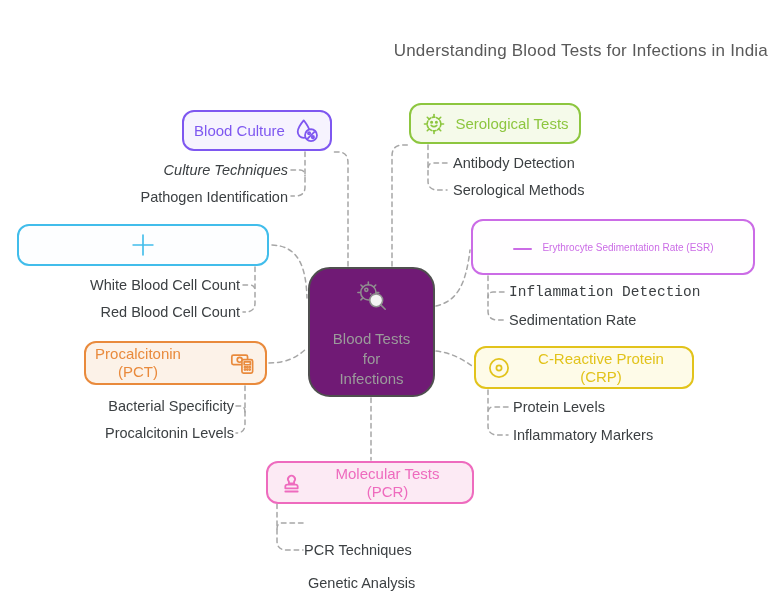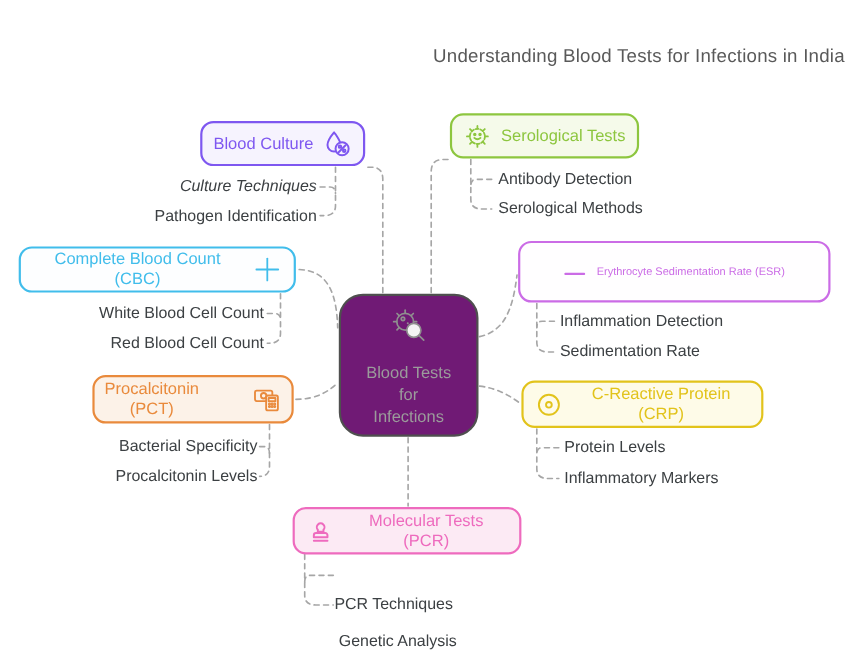--- a/index.html
+++ b/index.html
@@ -98,21 +98,20 @@
         <line x1="7.4" y1="7.4" x2="5.8" y2="5.8"></line>
       <circle cx="9.8" cy="10.4" r="0.7" fill="currentColor"></circle>
       <circle cx="14.2" cy="10.4" r="0.7" fill="currentColor"></circle>
       <path d="M9.4,13.2 Q12,15.6 14.6,13.2"></path>
     </svg>
   </span>
   <span>Serological Tests</span>
 </div>
 
 <div class="node" style="left: 17px; top: 224px; width: 252px; height: 42px; --c: #41BDEB; --bg: #FDFEFF;">
-  <span>Complete Blood Count (CBC)</span>
   <span class="nicon">
     <svg width="28" height="28" viewBox="0 0 24 24" fill="none" stroke="currentColor" stroke-width="1.4" stroke-linecap="round">
       <line x1="12" y1="3.5" x2="12" y2="20.5"></line>
         <line x1="3.5" y1="12" x2="20.5" y2="12"></line>
     </svg>
   </span>
 </div>
 
 <div class="node" style="left: 471px; top: 219px; width: 284px; height: 56px; font-size: 10px; line-height: 19px; text-align: center; --c: #CB6CE6; --bg: #FFFEFF;">
   <span class="nicon" style="align-self:flex-start;margin-top:9px;">
@@ -185,19 +184,19 @@
 
 <div class="sublabel right-align" style="right:480px;top:161px;font-style:italic;">Culture Techniques</div>
 <div class="sublabel right-align" style="right:480px;top:188px;">Pathogen Identification</div>
 <div class="sublabel right-align" style="right:528px;top:276px;">White Blood Cell Count</div>
 <div class="sublabel right-align" style="right:528px;top:303px;">Red Blood Cell Count</div>
 <div class="sublabel right-align" style="right:534px;top:397px;">Bacterial Specificity</div>
 <div class="sublabel right-align" style="right:534px;top:424px;">Procalcitonin Levels</div>
 
 <div class="sublabel" style="left:453px;top:154px;">Antibody Detection</div>
 <div class="sublabel" style="left:453px;top:181px;">Serological Methods</div>
-<div class="sublabel" style="left:509px;top:283px;">Inflammation Detection</div>
+<div class="sublabel" style="left:509px;top:283px;font-family:Liberation Mono, monospace;">Inflammation Detection</div>
 <div class="sublabel" style="left:509px;top:311px;">Sedimentation Rate</div>
 <div class="sublabel" style="left:513px;top:398px;">Protein Levels</div>
 <div class="sublabel" style="left:513px;top:426px;">Inflammatory Markers</div>
 
 <div class="sublabel" style="left:308px;top:534px;margin-top:40px;">Genetic Analysis</div>
 <div class="sublabel" style="left:304px;top:541px;">PCR Techniques</div>
 
 </body></html>

